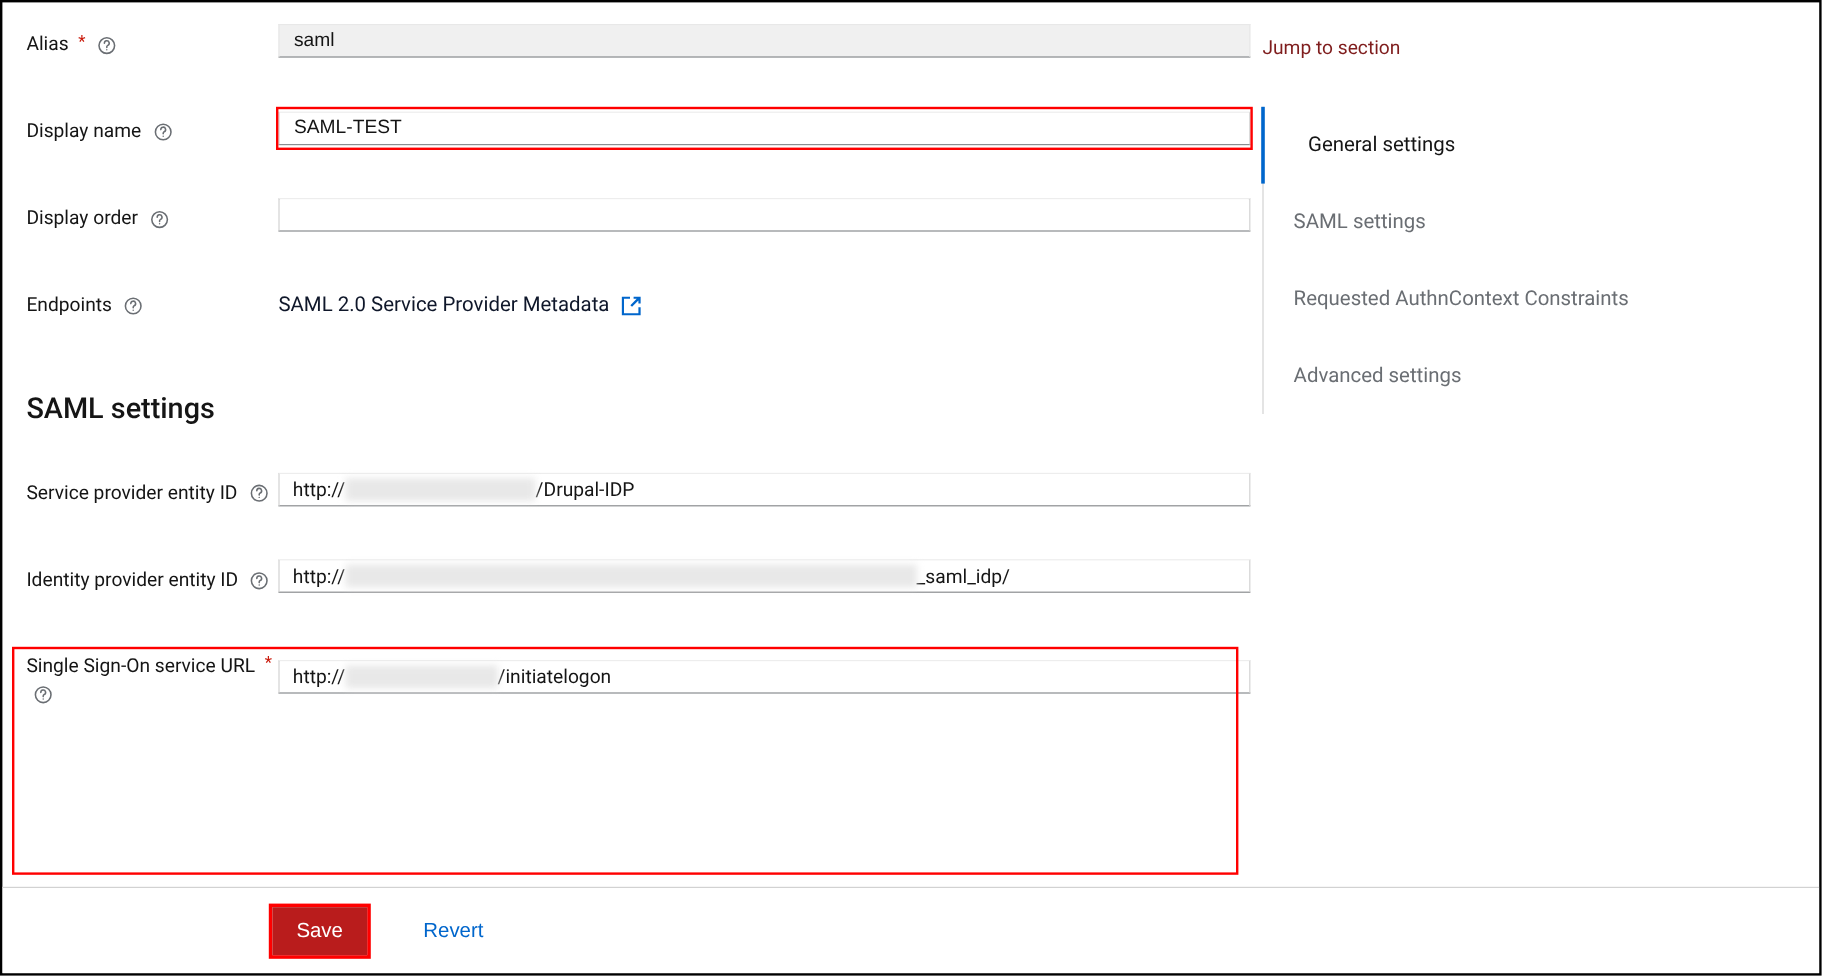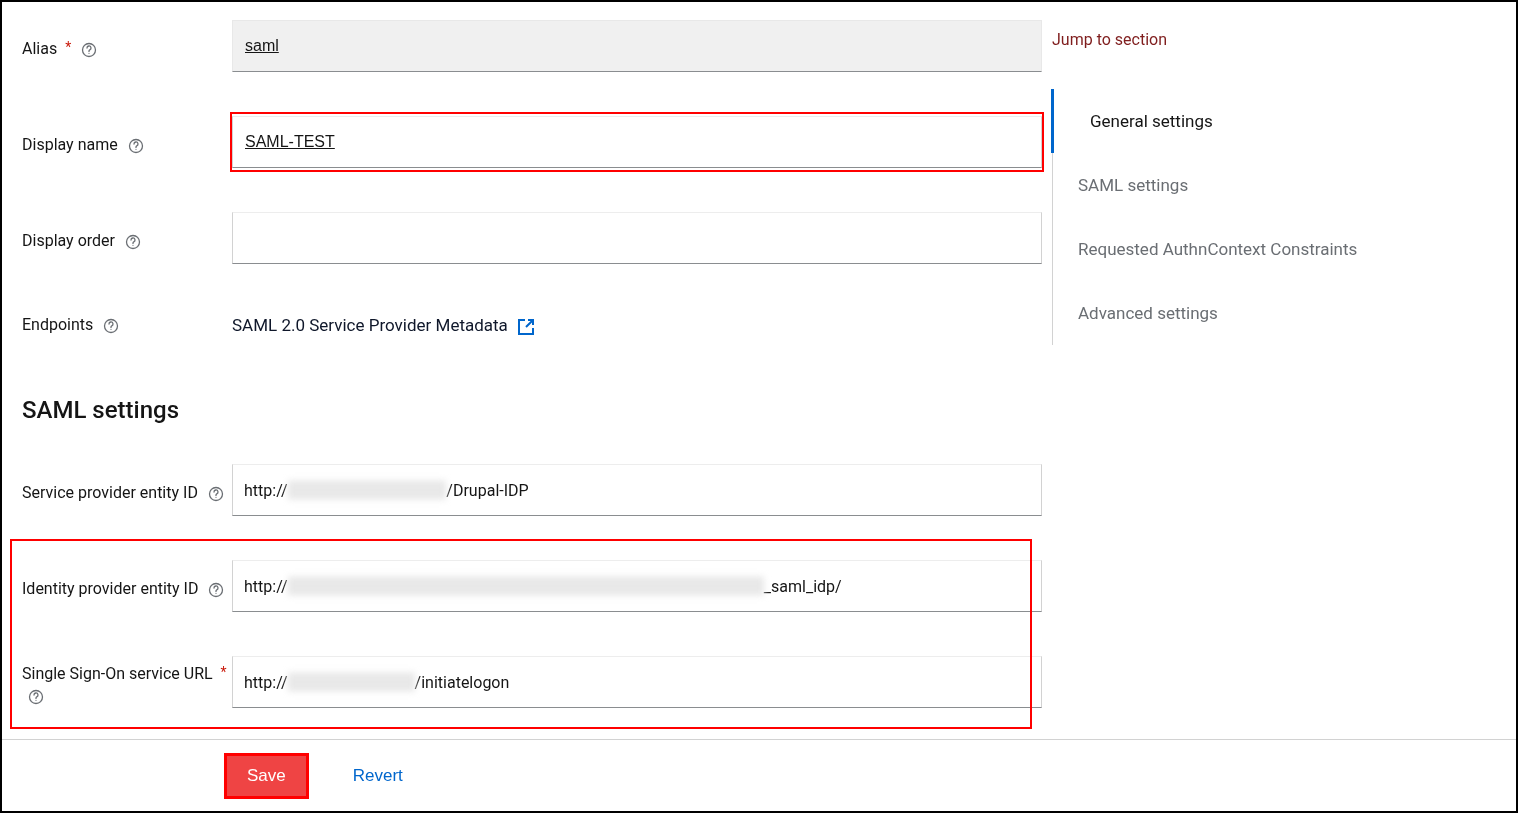--- a/index.html
+++ b/index.html
@@ -63,30 +63,29 @@
     .help-icon svg {
       width: 16px;
       height: 16px;
       display: block;
     }
     .input-cell {
       flex: 1;
     }
     input[type="text"] {
       width: 100%;
-      height: 52px;
+      height: 28px;
       padding: 0 12px;
       font-size: 16px;
       color: #151515;
       border: 1px solid #d2d2d2;
       border-top-color: #ededed;
       border-bottom: 1px solid #8a8d90;
       background: #fff;
       outline: none;
-      text-decoration: underline;
     }
     input[type="text"]:disabled,
     input[type="text"].readonly {
       background: #f0f0f0;
       color: #151515;
       border: 1px solid #e8e8e8;
       border-bottom: 1px solid #8a8d90;
     }
     .link {
       color: #0f172a;
@@ -145,21 +144,21 @@
       left: 0;
       right: 0;
       height: 72px;
       border-top: 1px solid #d2d2d2;
       display: flex;
       align-items: center;
       padding-left: 222px;
       background: #fff;
     }
     .btn-primary {
-      background: #ef4444;
+      background: #b91c1c;
       color: #fff;
       border: none;
       font-size: 17px;
       padding: 10px 20px;
       cursor: pointer;
     }
     .btn-link {
       background: transparent;
       color: #0066cc;
       border: none;

